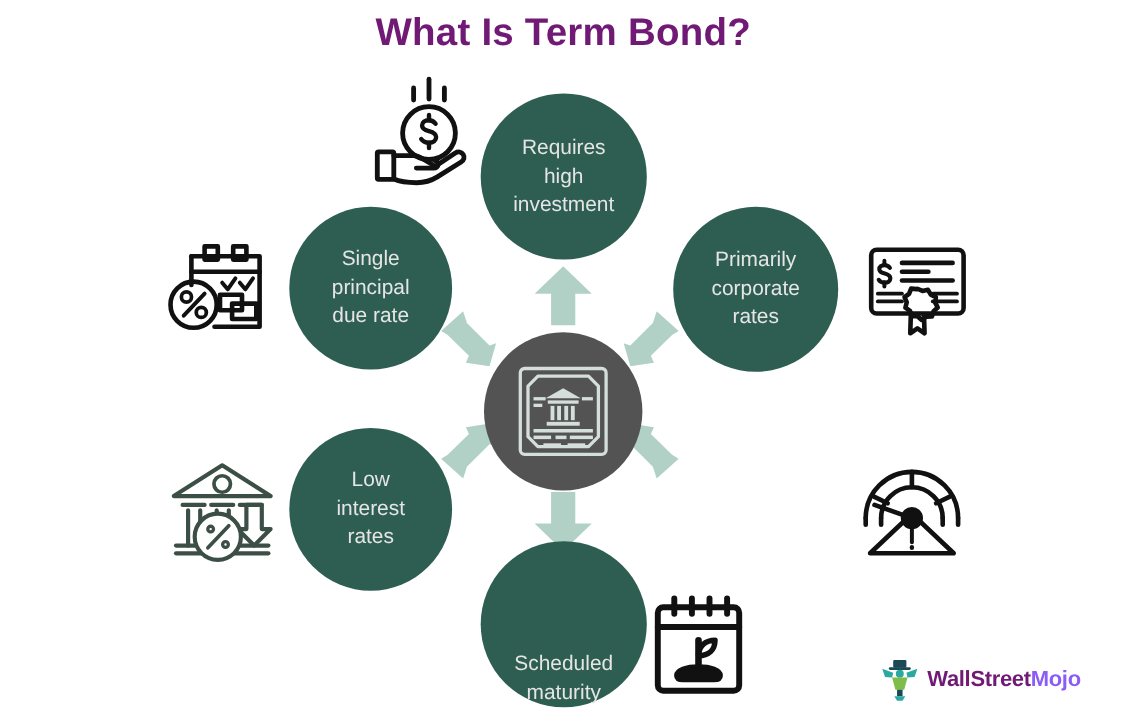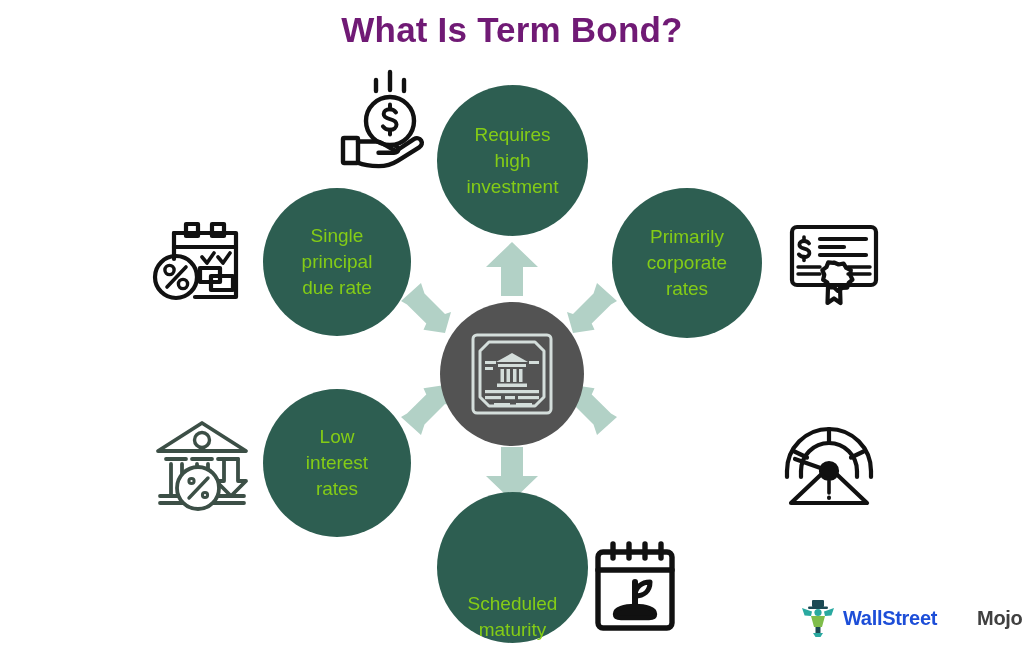--- a/index.html
+++ b/index.html
@@ -37,21 +37,21 @@
   .node {
     position: absolute;
     border-radius: 50%;
     background: #2d5e51;
     display: flex;
     align-items: center;
     justify-content: center;
     text-align: center;
   }
   .node-label {
-    color: #84cc16;
+    color: #e5e5e5;
     font-size: 19px;
     line-height: 26px;
     padding: 0 12px;
     white-space: pre-line;
   }
 
   #node-top    { left: 437px; top:  85px; width: 151px; height: 151px; }
   #node-left-t { left: 263px; top: 188px; width: 148px; height: 148px; }
   #node-right-t{ left: 612px; top: 188px; width: 150px; height: 150px; }
   #node-left-b { left: 263px; top: 389px; width: 148px; height: 148px; }
@@ -108,22 +108,22 @@
     align-items: center;
     gap: 7px;
   }
   #brand-mark svg { display: block; }
   #brand-text {
     font-size: 20px;
     font-weight: bold;
     letter-spacing: -0.3px;
     white-space: nowrap;
   }
-  .brand-wall { color: #1d4ed8; }
-  .brand-mojo { color: #404040; margin-left: 40px; }
+  .brand-wall { color: #701a75; }
+  .brand-mojo { color: #8b5cf6; }
 </style>
 </head>
 <body>
 
 <div id="stage">
 
   <div id="page-title">What Is Term Bond?</div>
 
   <div class="edge-icon" id="icon-high-investment">
     <svg width="110" height="104" viewBox="0 0 110 104" fill="none" stroke="#111111" stroke-width="4.4" stroke-linecap="round" stroke-linejoin="round">

